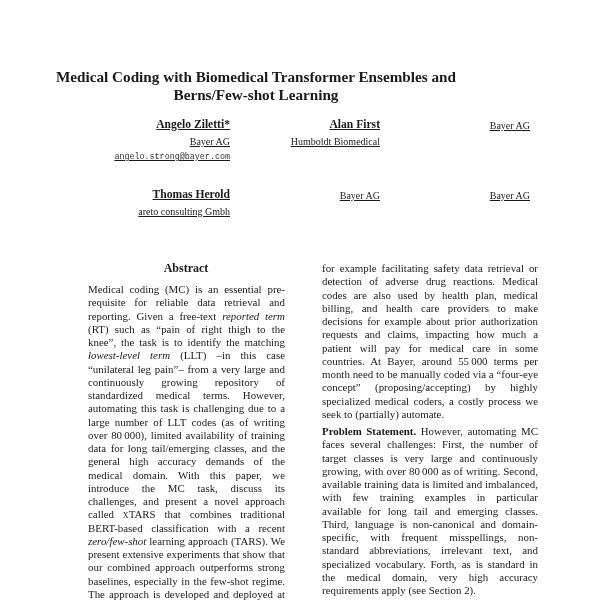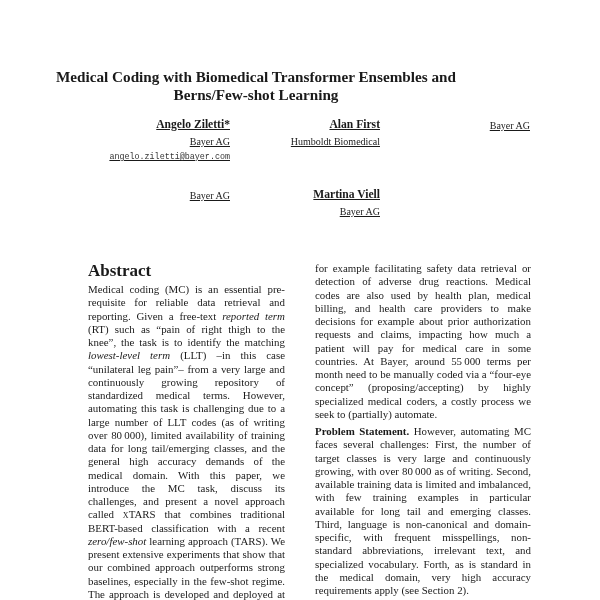--- a/index.html
+++ b/index.html
@@ -10,59 +10,62 @@
   .authors { position: absolute; left: 80px; width: 450px; display: grid;
              grid-template-columns: 150px 150px 150px; }
   .authors.row1 { top: 117px; }
   .authors.row2 { top: 187px; }
   .author { text-align: right; text-decoration: underline; }
   .author .name { font-weight: bold; font-size: 11.6px; line-height: 16px; }
   .author .aff { font-size: 10px; line-height: 17px; }
   .author .email { font-family: "Liberation Mono", "DejaVu Sans Mono", monospace;
                    font-size: 8.4px; line-height: 14px; color: #333; margin-left: -30px; }
   .abstract-heading { position: absolute; left: 88px; width: 196px; top: 261px;
-                      font-weight: bold; font-size: 17px; }
+                      text-align: center; font-weight: bold; font-size: 12px; }
   .col { position: absolute; font-size: 10.9px; line-height: 13.25px; text-align: justify; }
   .col.left { left: 88px; width: 197px; top: 283px; }
-  .col.right { left: 315px; width: 216px; top: 262px; }
+  .col.right { left: 322px; width: 216px; top: 262px; }
   .col p { margin: 0; }
   .col p + p { margin-top: 4px; }
   .col em { }
   .col b { font-weight: bold; }
   .smallcaps { font-variant: small-caps; }
 </style>
 </head>
 <body>
 
 <div class="title">
   <div>Medical Coding with Biomedical Transformer Ensembles and</div>
   <div>Berns/Few-shot Learning</div>
 </div>
 
 <div class="authors row1">
   <div class="author">
     <div class="name">Angelo Ziletti*</div>
     <div class="aff">Bayer AG</div>
-    <div class="email">angelo.ziletti@bayer.com</div>
+    <div class="email">angelo.strong@bayer.com</div>
   </div>
   <div class="author">
     <div class="name">Alan First</div>
     <div class="aff">Humboldt Biomedical</div>
   </div>
   <div class="author">
     <div class="aff">Bayer AG</div>
   </div>
 </div>
 
 <div class="authors row2">
   <div class="author">
+    <div class="name">Thomas Herold</div>
+    <div class="aff">areto consulting Gmbh</div>
+  </div>
+  <div class="author">
     <div class="aff">Bayer AG</div>
   </div>
   <div class="author">
-    <div class="name">Martina Viell</div>
     <div class="aff">Bayer AG</div>
   </div>
 </div>
 
 <div class="abstract-heading">Abstract</div>
 
 <div class="col left">
   <p><span>Medical coding (MC) is an essential pre-requisite for reliable data retrieval and reporting. Given a free-text </span><em>reported term</em><span> (RT) such as “pain of right thigh to the knee”, the task is to identify the matching </span><em>lowest-level term</em><span> (LLT) –in this case “unilateral leg pain”– from a very large and continuously growing repository of standardized medical terms. However, automating this task is challenging due to a large number of LLT codes (as of writing over 80 000), limited availability of training data for long tail/emerging classes, and the general high accuracy demands of the medical domain. With this paper, we introduce the MC task, discuss its challenges, and present a novel approach called </span><span class="smallcaps">xTARS</span><span> that combines traditional BERT-based classification with a recent </span><em>zero/few-shot</em><span> learning approach (TARS). We present extensive experiments that show that our combined approach outperforms strong baselines, especially in the few-shot regime. The approach is developed and deployed at Bayer, live since November 2021. As we believe our approach potentially promising beyond MC, and to ensure reproducibility, we release the code to the research community.</span></p>
 </div>
 

